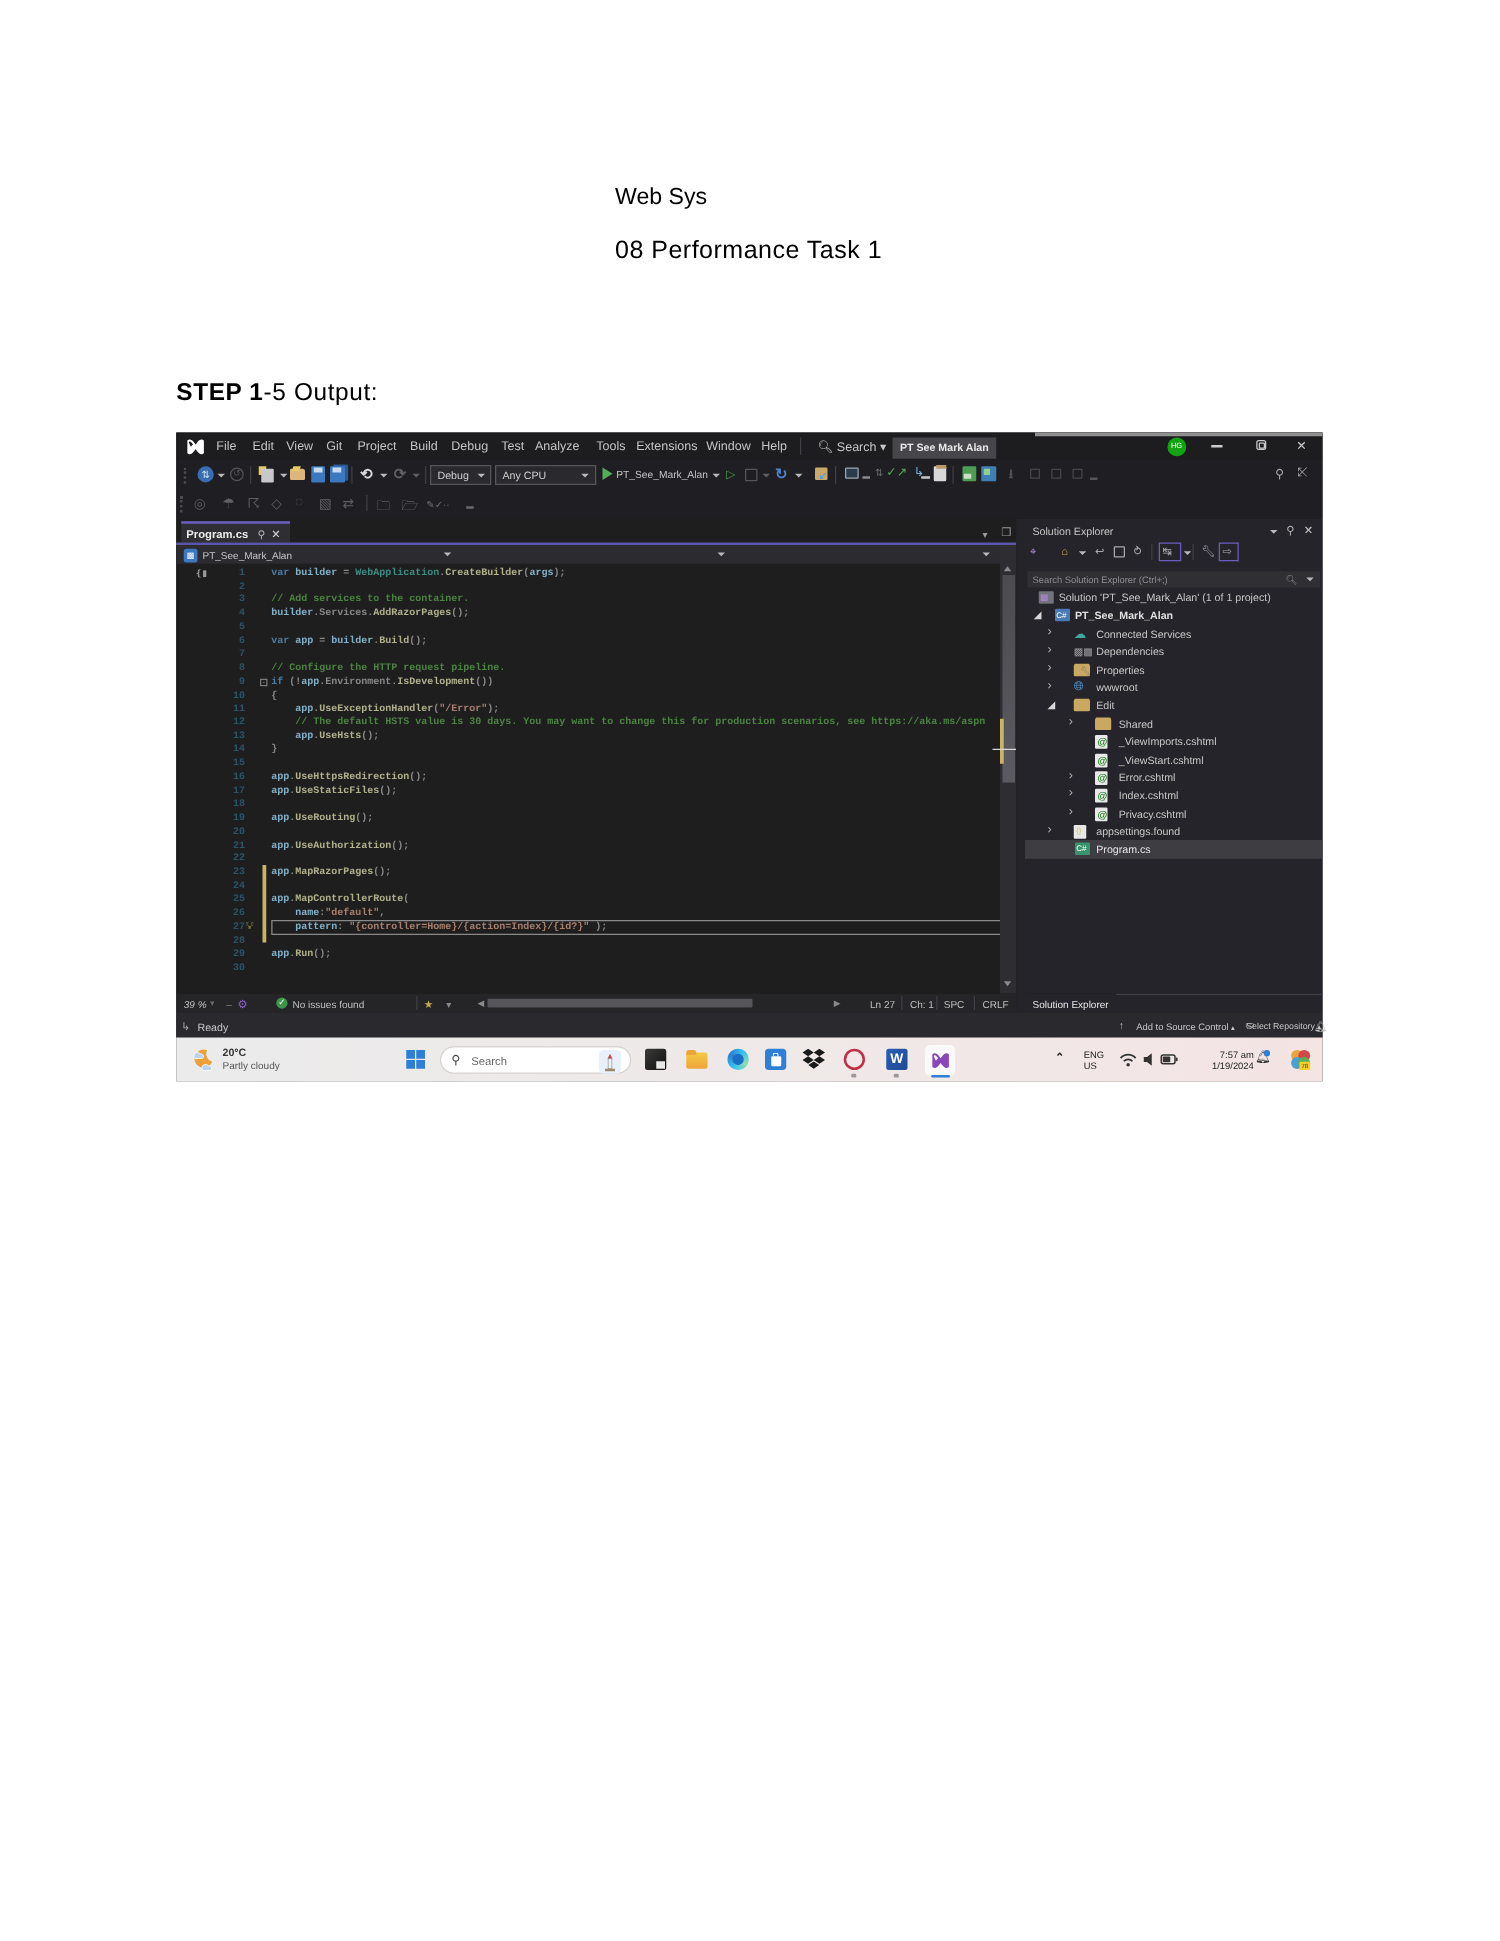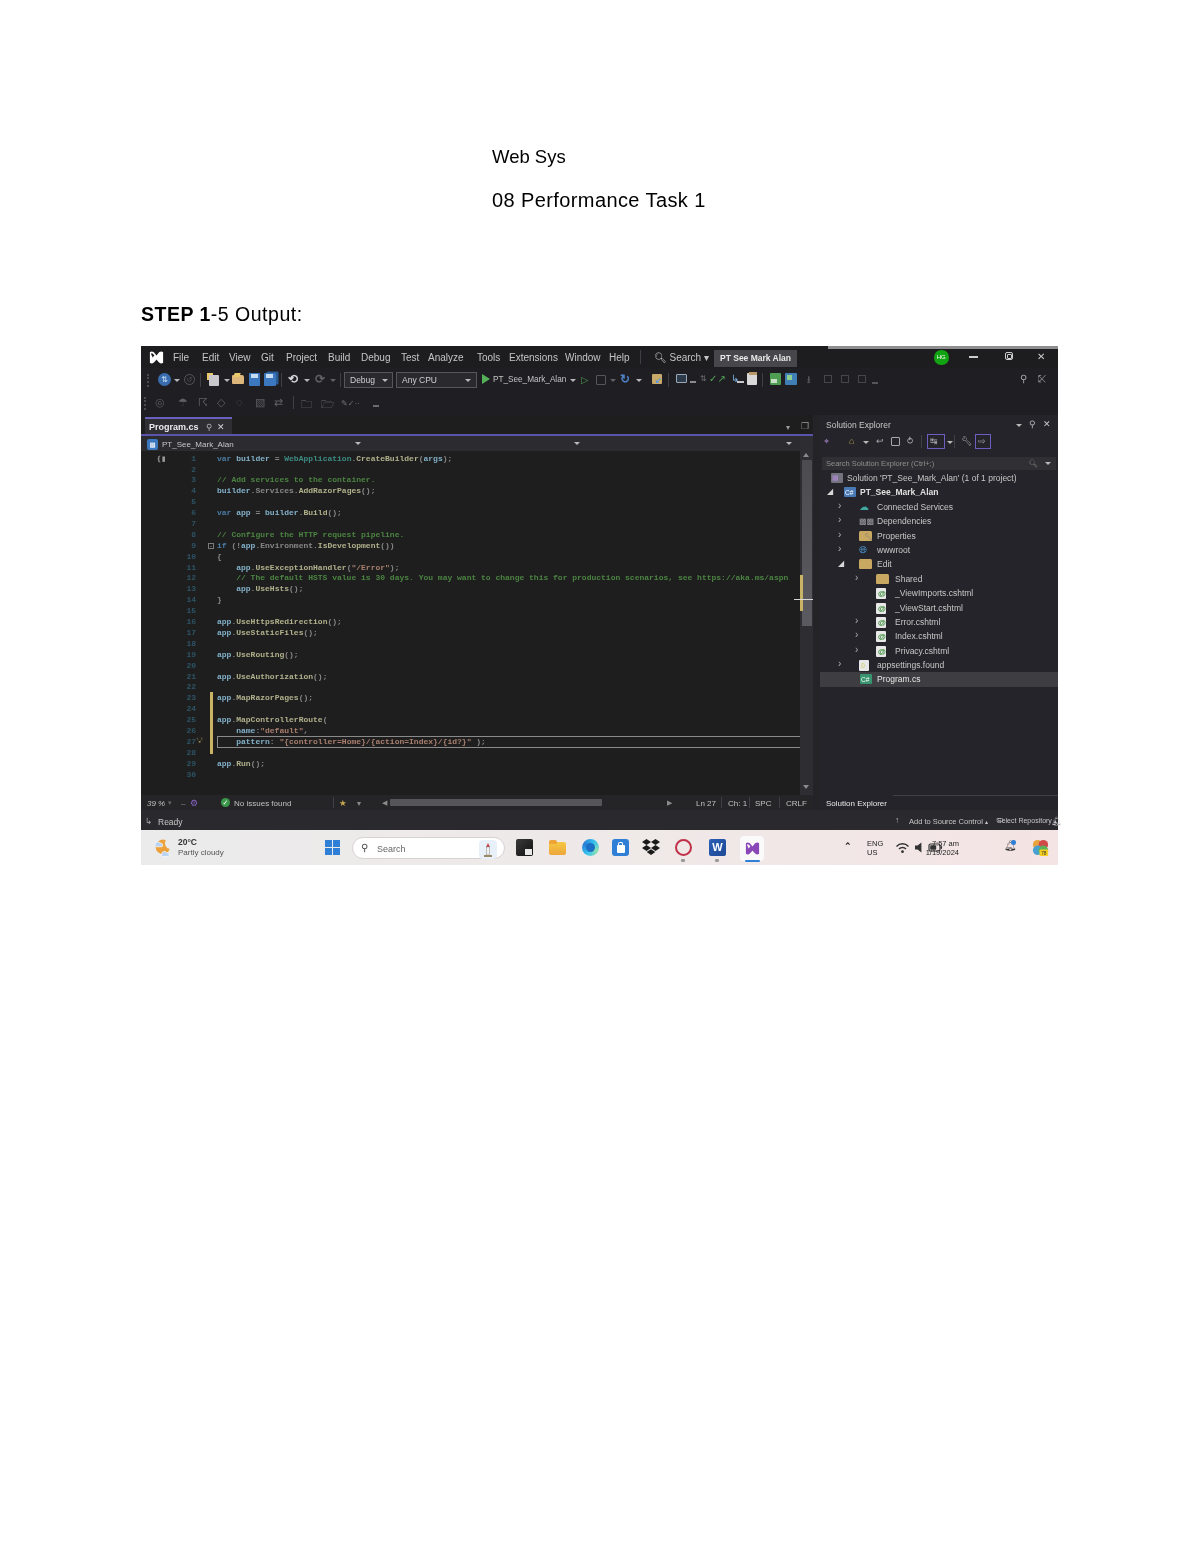--- a/index.html
+++ b/index.html
@@ -388,21 +388,21 @@
       <div class="abs" style="left:726px;top:8.5px;font-size:7.5px;color:#222;line-height:9px;">ENG<br>US</div>
       <svg class="abs" style="left:753px;top:11px;" width="50" height="13" viewBox="0 0 50 13">
         <path d="M2.5 5.5 A8 8 0 0 1 14.5 5.5" fill="none" stroke="#333" stroke-width="1.4"></path>
         <path d="M5 8 A4.7 4.7 0 0 1 12 8" fill="none" stroke="#333" stroke-width="1.4"></path>
         <circle cx="8.5" cy="10.7" r="1.4" fill="#333"></circle>
         <path d="M21 4.5 h2.6 l3.8 -3 v10 l-3.8 -3 H21 Z" fill="#333"></path>
         <rect x="35" y="3" width="11" height="7" rx="1.6" fill="none" stroke="#333" stroke-width="1.2"></rect>
         <rect x="36.2" y="4.2" width="6" height="4.6" rx="0.8" fill="#333"></rect>
         <rect x="46.5" y="5" width="1.6" height="3" rx="0.8" fill="#333"></rect>
       </svg>
-      <div class="abs" style="left:768px;top:8.5px;font-size:7.5px;color:#222;line-height:9px;text-align:right;width:50px;">7:57 am<br>1/19/2024</div>
+      <div class="abs" style="left:812px;top:8.5px;font-size:7.5px;color:#222;line-height:9px;text-align:right;width:50px;">7:57 am<br>1/19/2024</div>
       <div class="abs" style="left:863px;top:10px;color:#333;font-size:10px;">🔔︎</div>
         <div class="abs" style="left:870px;top:10px;width:4.5px;height:4.5px;border-radius:50%;background:#2f7fd6;"></div>
       <svg class="abs" style="left:890px;top:8px;" width="19" height="19" viewBox="0 0 20 20">
         <circle cx="7" cy="7" r="5" fill="#e8a33d"></circle>
           <circle cx="13" cy="7" r="5" fill="#d04848"></circle>
         <circle cx="7" cy="13" r="5" fill="#48a0d0"></circle>
           <circle cx="13" cy="13" r="5" fill="#58b058"></circle>
         <rect x="9" y="12" width="9" height="7" rx="1" fill="#f5d020"></rect>
         <text x="13.5" y="17.5" font-size="5" text-anchor="middle" fill="#333" font-family="Liberation Sans">78</text>
       </svg>

